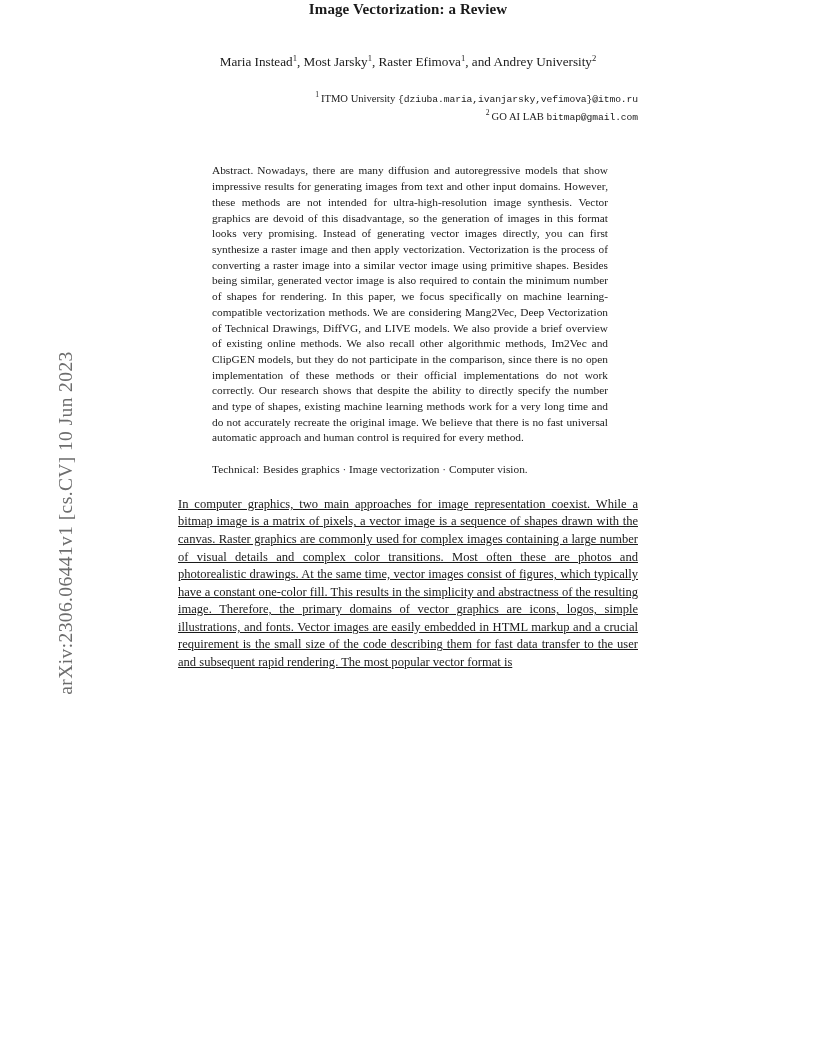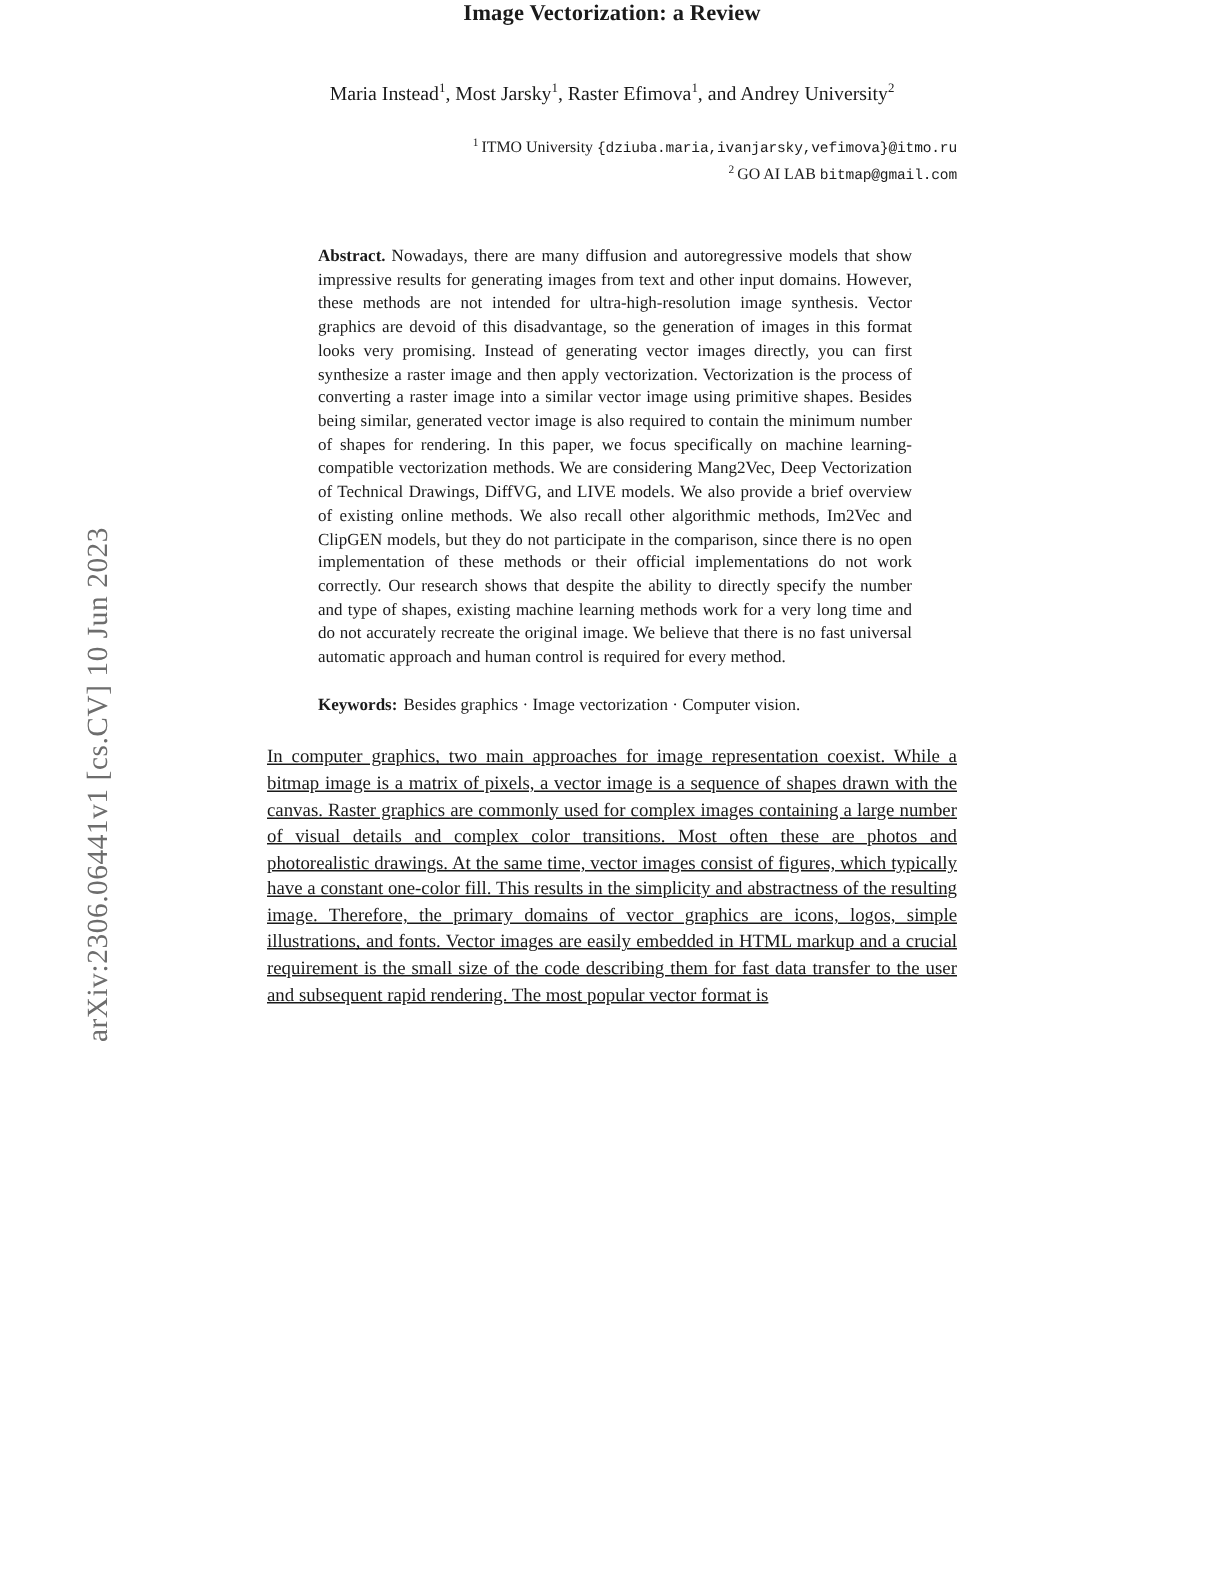--- a/index.html
+++ b/index.html
@@ -82,21 +82,21 @@
     padding-top: 39px;
   }
   #abstract-para {
     margin: 0;
     font-size: 11.35px;
     line-height: 1.385;
     text-align: justify;
     text-justify: inter-word;
     hyphens: manual;
   }
-  .run-in-head { font-weight: bold; }
+  .run-in-head { font-weight: normal; }
   #abstract-para .run-in-head { padding-right: 4px; }
 
   #keywords-para {
     margin: 0;
     padding-top: 16px;
     font-size: 11.35px;
     line-height: 1.385;
     text-align: left;
   }
   #keywords-para .run-in-head { padding-right: 4px; }
@@ -135,20 +135,20 @@
 
     <p id="authors"><span>Maria Instead</span><sup>1</sup>, <span>Most Jarsky</span><sup>1</sup>, <span>Raster Efimova</span><sup>1</sup>, and <span>Andrey University</span><sup>2</sup></p>
 
     <p class="affiliation" id="affiliation-1"><sup>1</sup><span>ITMO University</span> <span class="mono">{dziuba.maria,ivanjarsky,vefimova}@itmo.ru</span></p>
 
     <p class="affiliation" id="affiliation-2"><sup>2</sup><span>GO AI LAB</span> <span class="mono">bitmap@gmail.com</span></p>
 
     <div id="abstract-block">
       <p id="abstract-para"><span class="run-in-head">Abstract.</span><span>Nowadays, there are many diffusion and autoregressive models that show impressive results for generating images from text and other input domains. However, these methods are not intended for ultra-high-resolution image synthesis. Vector graphics are devoid of this disadvantage, so the generation of images in this format looks very promising. Instead of generating vector images directly, you can first synthesize a raster image and then apply vectorization. Vectorization is the process of converting a raster image into a similar vector image using primitive shapes. Besides being similar, generated vector image is also required to contain the minimum number of shapes for rendering. In this paper, we focus specifically on machine learning-compatible vectorization methods. We are considering Mang2Vec, Deep Vectorization of Technical Drawings, DiffVG, and LIVE models. We also provide a brief overview of existing online methods. We also recall other algorithmic methods, Im2Vec and ClipGEN models, but they do not participate in the comparison, since there is no open implementation of these methods or their official implementations do not work correctly. Our research shows that despite the ability to directly specify the number and type of shapes, existing machine learning methods work for a very long time and do not accurately recreate the original image. We believe that there is no fast universal automatic approach and human control is required for every method.</span></p>
 
-      <p id="keywords-para"><span class="run-in-head">Keywords:</span><span>Besides graphics · Image vectorization · Computer vision.</span></p>
+      <p id="keywords-para"><span class="run-in-head">Technical:</span><span>Besides graphics · Image vectorization · Computer vision.</span></p>
     </div>
 
 
     <p id="intro-para">In computer graphics, two main approaches for image representation coexist. While a bitmap image is a matrix of pixels, a vector image is a sequence of shapes drawn with the canvas. Raster graphics are commonly used for complex images containing a large number of visual details and complex color transitions. Most often these are photos and photorealistic drawings. At the same time, vector images consist of figures, which typically have a constant one-color fill. This results in the simplicity and abstractness of the resulting image. Therefore, the primary domains of vector graphics are icons, logos, simple illustrations, and fonts. Vector images are easily embedded in HTML markup and a crucial requirement is the small size of the code describing them for fast data transfer to the user and subsequent rapid rendering. The most popular vector format is</p>
 
   </div>
 </div>
 
 </body></html>

